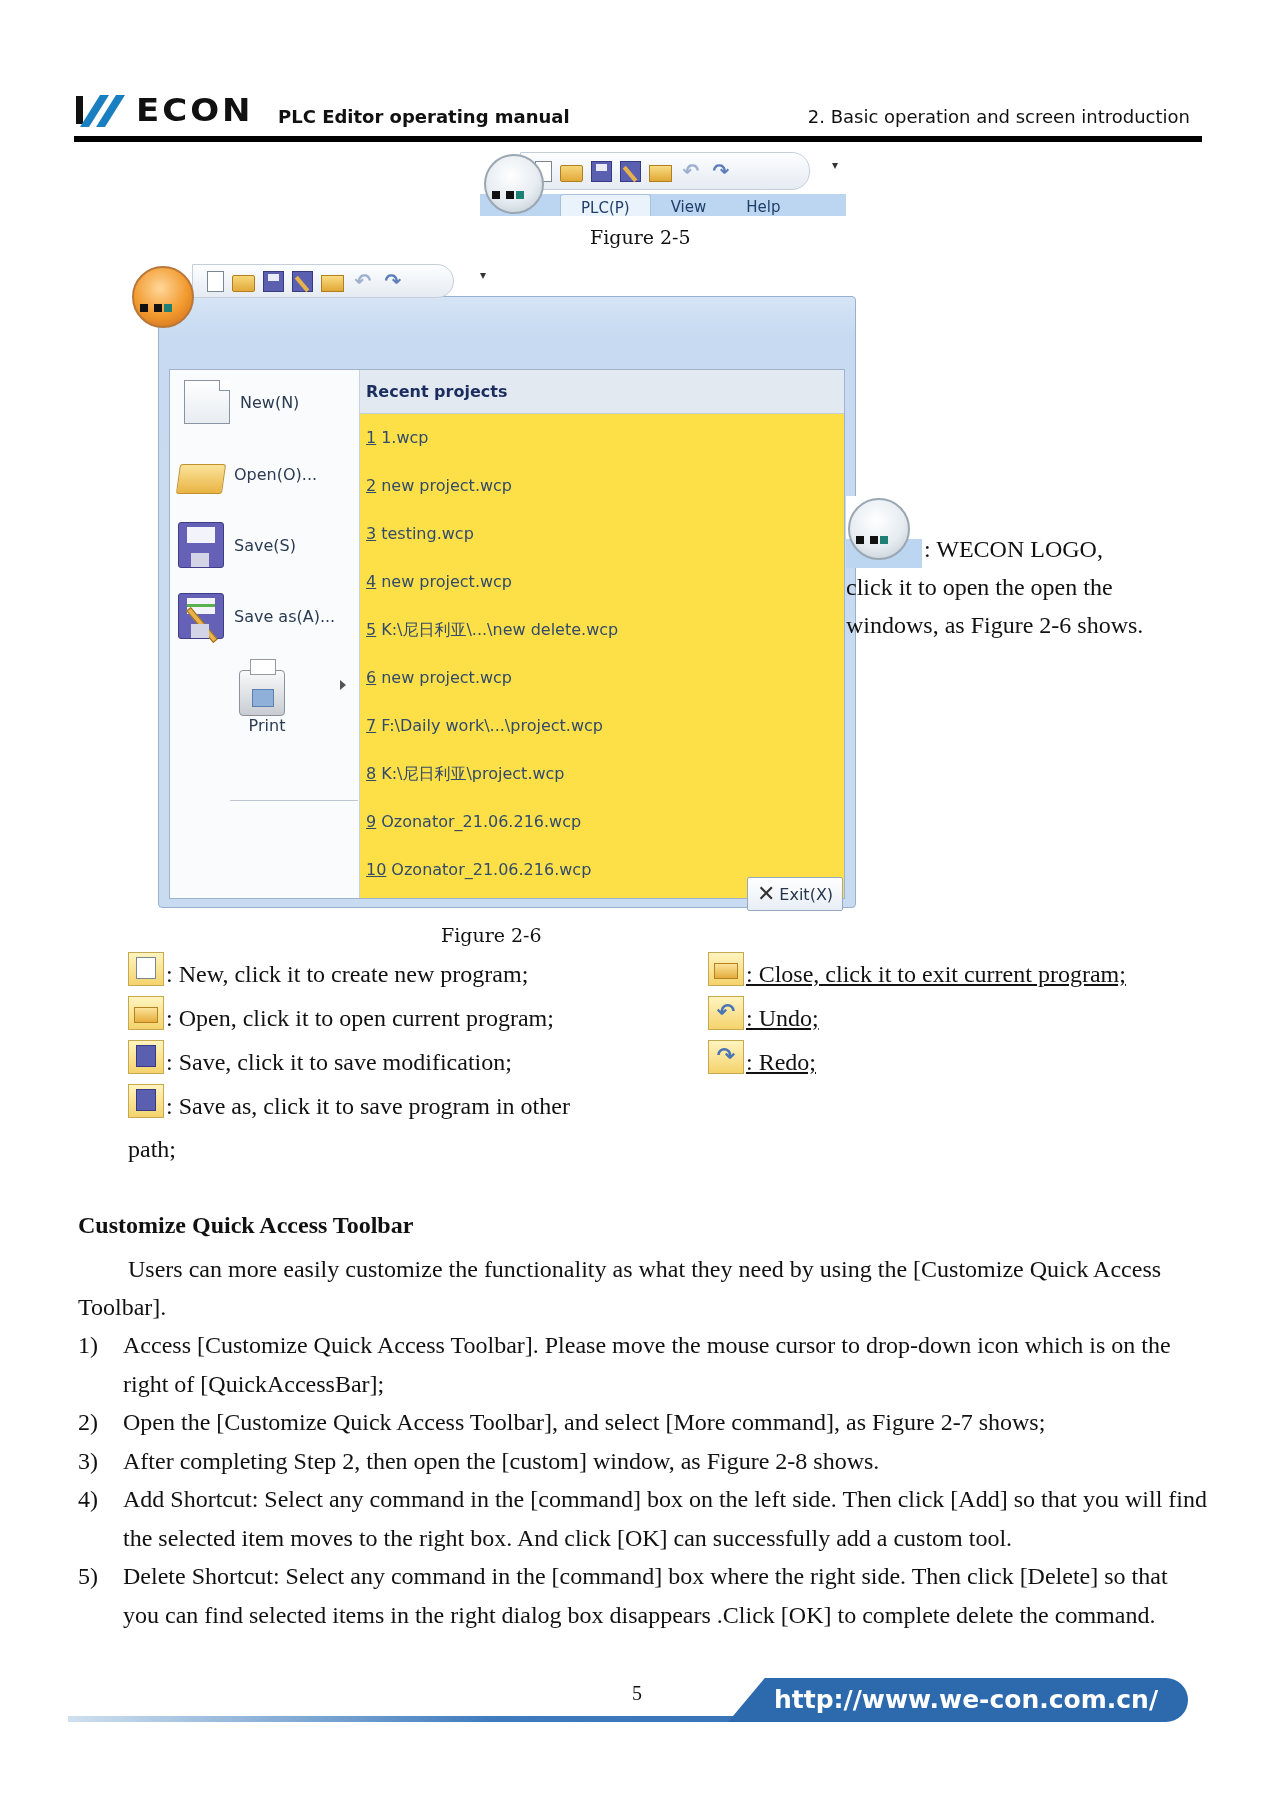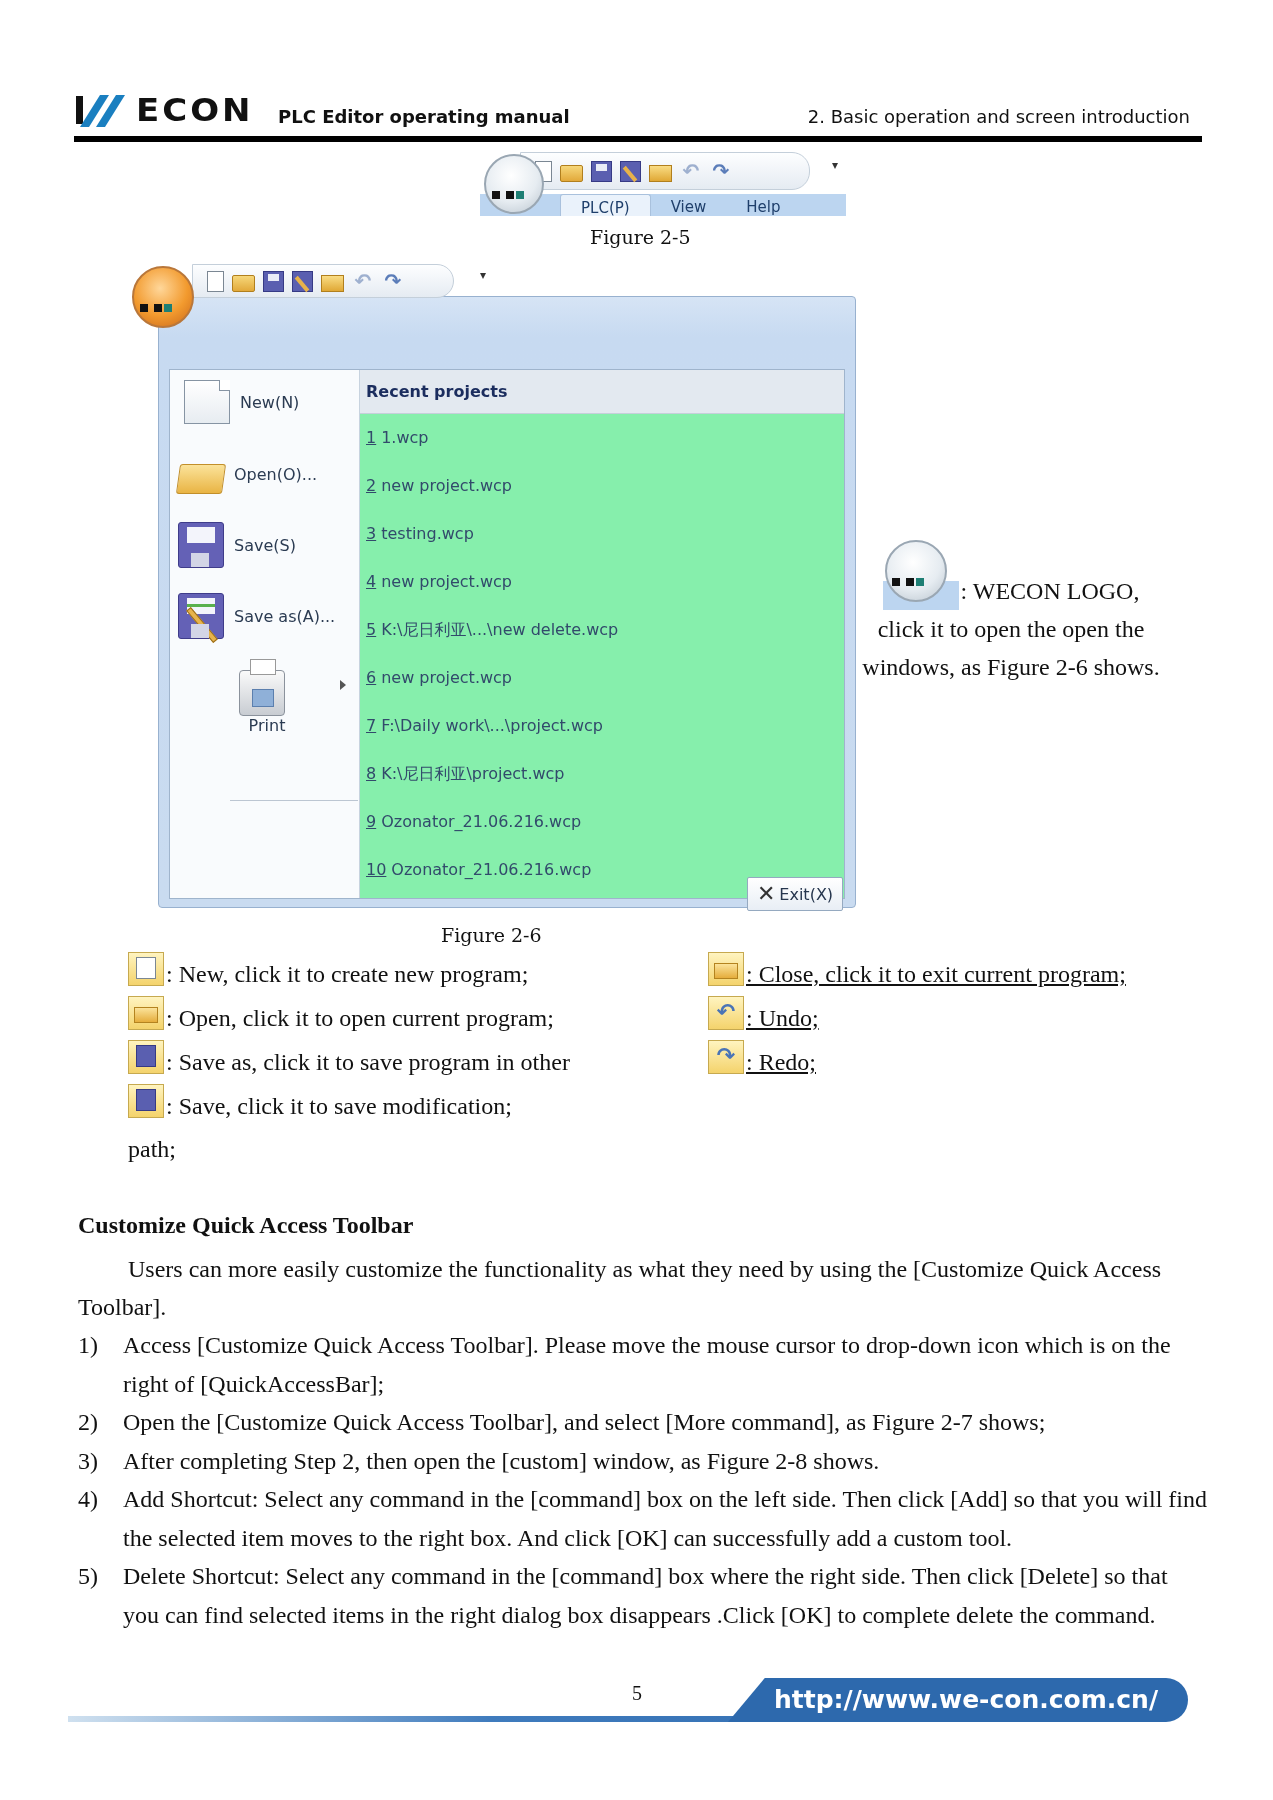--- a/index.html
+++ b/index.html
@@ -40,21 +40,21 @@
   .fig5 .tab { font-family: "DejaVu Sans", sans-serif; font-size: 15px; color: #1f3f6b; padding: 2px 20px 0; height: 22px; line-height: 22px; overflow: hidden; }
   .fig5 .tab.active { background: #eaf2fb; border: 1px solid #a9c1dd; border-bottom: none; border-radius: 3px 3px 0 0; }
 
   .caption { position: absolute; font-family: "DejaVu Serif", serif; font-size: 19px; color: #111; }
 
   
   .fig6 { position: absolute; left: 128px; top: 258px; width: 700px; height: 650px; }
   .fig6 .frame { position: absolute; left: 0; top: 38px; width: 698px; height: 612px; background: linear-gradient(#d6e4f5 0px, #c7daf1 40px, #c9dbf0 100%); border: 1px solid #98b1cf; border-radius: 4px; margin-left: 30px; }
   .fig6 .panel { position: absolute; left: 10px; top: 72px; width: 676px; height: 530px; background: #fff; border: 1px solid #9fb4cc; display: flex; }
   .fig6 .left { width: 190px; height: 100%; background: #f9fbfd; border-right: 1px solid #c8d3df; position: relative; }
-  .fig6 .right { flex: 1; background: #86efac; position: relative; }
+  .fig6 .right { flex: 1; background: #fde047; position: relative; }
   .mi { position: absolute; left: 8px; height: 56px; width: 178px; display: flex; align-items: center; cursor: pointer; }
   .mi .ico { width: 46px; height: 46px; position: relative; margin-right: 10px; flex: 0 0 46px; }
   .mi .lbl { font-family: "DejaVu Sans", sans-serif; font-size: 16px; color: #2b3b52; }
   .mi .arrow { position: absolute; right: 10px; top: 22px; width: 0; height: 0; border-left: 6px solid #555; border-top: 5px solid transparent; border-bottom: 5px solid transparent; }
   .ico.doc { border: 1.5px solid #8694a3; background: linear-gradient(#ffffff, #e7ecf1); width: 34px; height: 44px; margin-left: 6px; }
   .ico.doc::after { content: ""; position: absolute; right: -1px; top: -1px; width: 10px; height: 10px; background: #fff; border-left: 1.5px solid #8694a3; border-bottom: 1.5px solid #8694a3; }
   .ico.folder { background: linear-gradient(#fbe39a, #e9b444); border: 1px solid #c28f2a; height: 30px; margin-top: 10px; border-radius: 3px; transform: skewX(-8deg); }
   .ico.floppy { background: #6461b6; border: 1px solid #3f3c8a; border-radius: 3px; }
   .ico.floppy::before { content: ""; position: absolute; left: 8px; top: 4px; width: 28px; height: 16px; background: #f3f4fb; }
   .ico.floppy::after { content: ""; position: absolute; left: 12px; top: 30px; width: 18px; height: 14px; background: #d3d5e6; }
@@ -64,21 +64,21 @@
   .ico.printer::before { content: ""; position: absolute; left: 10px; top: -12px; width: 24px; height: 14px; background: #fff; border: 1px solid #999; }
   .ico.printer::after { content: ""; position: absolute; left: 12px; top: 18px; width: 20px; height: 16px; background: #8fb0d8; border: 1px solid #5b7fae; }
   .sep { position: absolute; left: 60px; top: 430px; width: 128px; height: 1px; background: #bcc6d2; }
   .rp-head { position: absolute; left: 0; top: 0; width: 100%; height: 44px; background: #e3e9f0; border-bottom: 1px solid #c5cfda; padding-left: 6px; line-height: 44px; font-family: "DejaVu Sans", sans-serif; font-weight: bold; font-size: 16px; color: #1b2d5e; }
   .rp-item { position: absolute; left: 6px; height: 26px; font-family: "DejaVu Sans", sans-serif; font-size: 16px; color: #324a6b; white-space: nowrap; cursor: pointer; }
   .rp-item .num { text-decoration: underline; margin-right: 5px; }
   .exit-btn { position: absolute; right: 12px; top: 580px; width: 96px; height: 34px; background: linear-gradient(#ffffff, #e8eef5); border: 1px solid #95a9c0; border-radius: 2px; font-family: "DejaVu Sans", sans-serif; font-size: 16px; color: #26364e; display: flex; align-items: center; justify-content: center; gap: 4px; }
   .exit-btn .x { font-size: 22px; color: #333; line-height: 1; }
 
   
-  .logo-note { position: absolute; left: 846px; top: 538px; width: 330px; font-size: 24px; line-height: 38px; color: #111; text-align: center; }
+  .logo-note { position: absolute; left: 846px; top: 496px; width: 330px; font-size: 24px; line-height: 38px; color: #111; }
   .logo-thumb { display: inline-block; position: relative; width: 76px; height: 72px; background: linear-gradient(#fff 60%, #bcd5f0 60%); vertical-align: bottom; margin-right: 2px; }
 
   
   .desc { position: absolute; font-size: 24px; line-height: 43px; color: #111; }
   .di { display: inline-block; width: 36px; height: 34px; vertical-align: -4px; background: linear-gradient(#fff4c0, #f4d36c); border: 1px solid #c6a94f; position: relative; margin-right: 2px; }
   .di .in { position: absolute; left: 7px; top: 4px; width: 20px; height: 22px; }
   .di .in.new { background: #fff; border: 1.5px solid #7b8793; }
   .di .in.open { background: linear-gradient(#fbe39a, #e5ad3c); border: 1px solid #b4831f; height: 16px; top: 10px; width: 24px; left: 5px; }
   .di .in.save { background: #5a5fb0; border: 1px solid #363a85; }
   .di .in.saveas { background: #5a5fb0; border: 1px solid #363a85; }
@@ -219,22 +219,22 @@
           <span class="d" style="left:24px;background:#1e7f74;"></span>
         </span>
       </span>
   </span><span>: WECON LOGO,</span><br>
   <span>click it to open the open the windows, as Figure 2-6 shows.</span>
 </div>
 
 <div class="desc" style="left:128px; top:952px; width:520px;">
   <div><span class="di"><span class="in new"></span></span><span>: New, click it to create new program;</span></div>
   <div><span class="di"><span class="in open"></span></span><span>: Open, click it to open current program;</span></div>
+  <div><span class="di"><span class="in save"></span></span><span>: Save, click it to save modification;</span></div>
   <div><span class="di"><span class="in saveas"></span></span><span>: Save as, click it to save program in other</span></div>
-  <div><span class="di"><span class="in save"></span></span><span>: Save, click it to save modification;</span></div>
   <div>path;</div>
 </div>
 <div class="desc" style="left:708px; top:952px; width:520px;text-decoration:underline;">
   <div><span class="di"><span class="in close"></span></span><span>: Close, click it to exit current program;</span></div>
   <div><span class="di"><span class="in undo">↶</span></span><span>: Undo;</span></div>
   <div><span class="di"><span class="in redo">↷</span></span><span>: Redo;</span></div>
 </div>
 
 <div class="section-title">Customize Quick Access Toolbar</div>
 <div class="para">Users can more easily customize the functionality as what they need by using the [Customize Quick Access Toolbar].</div>

